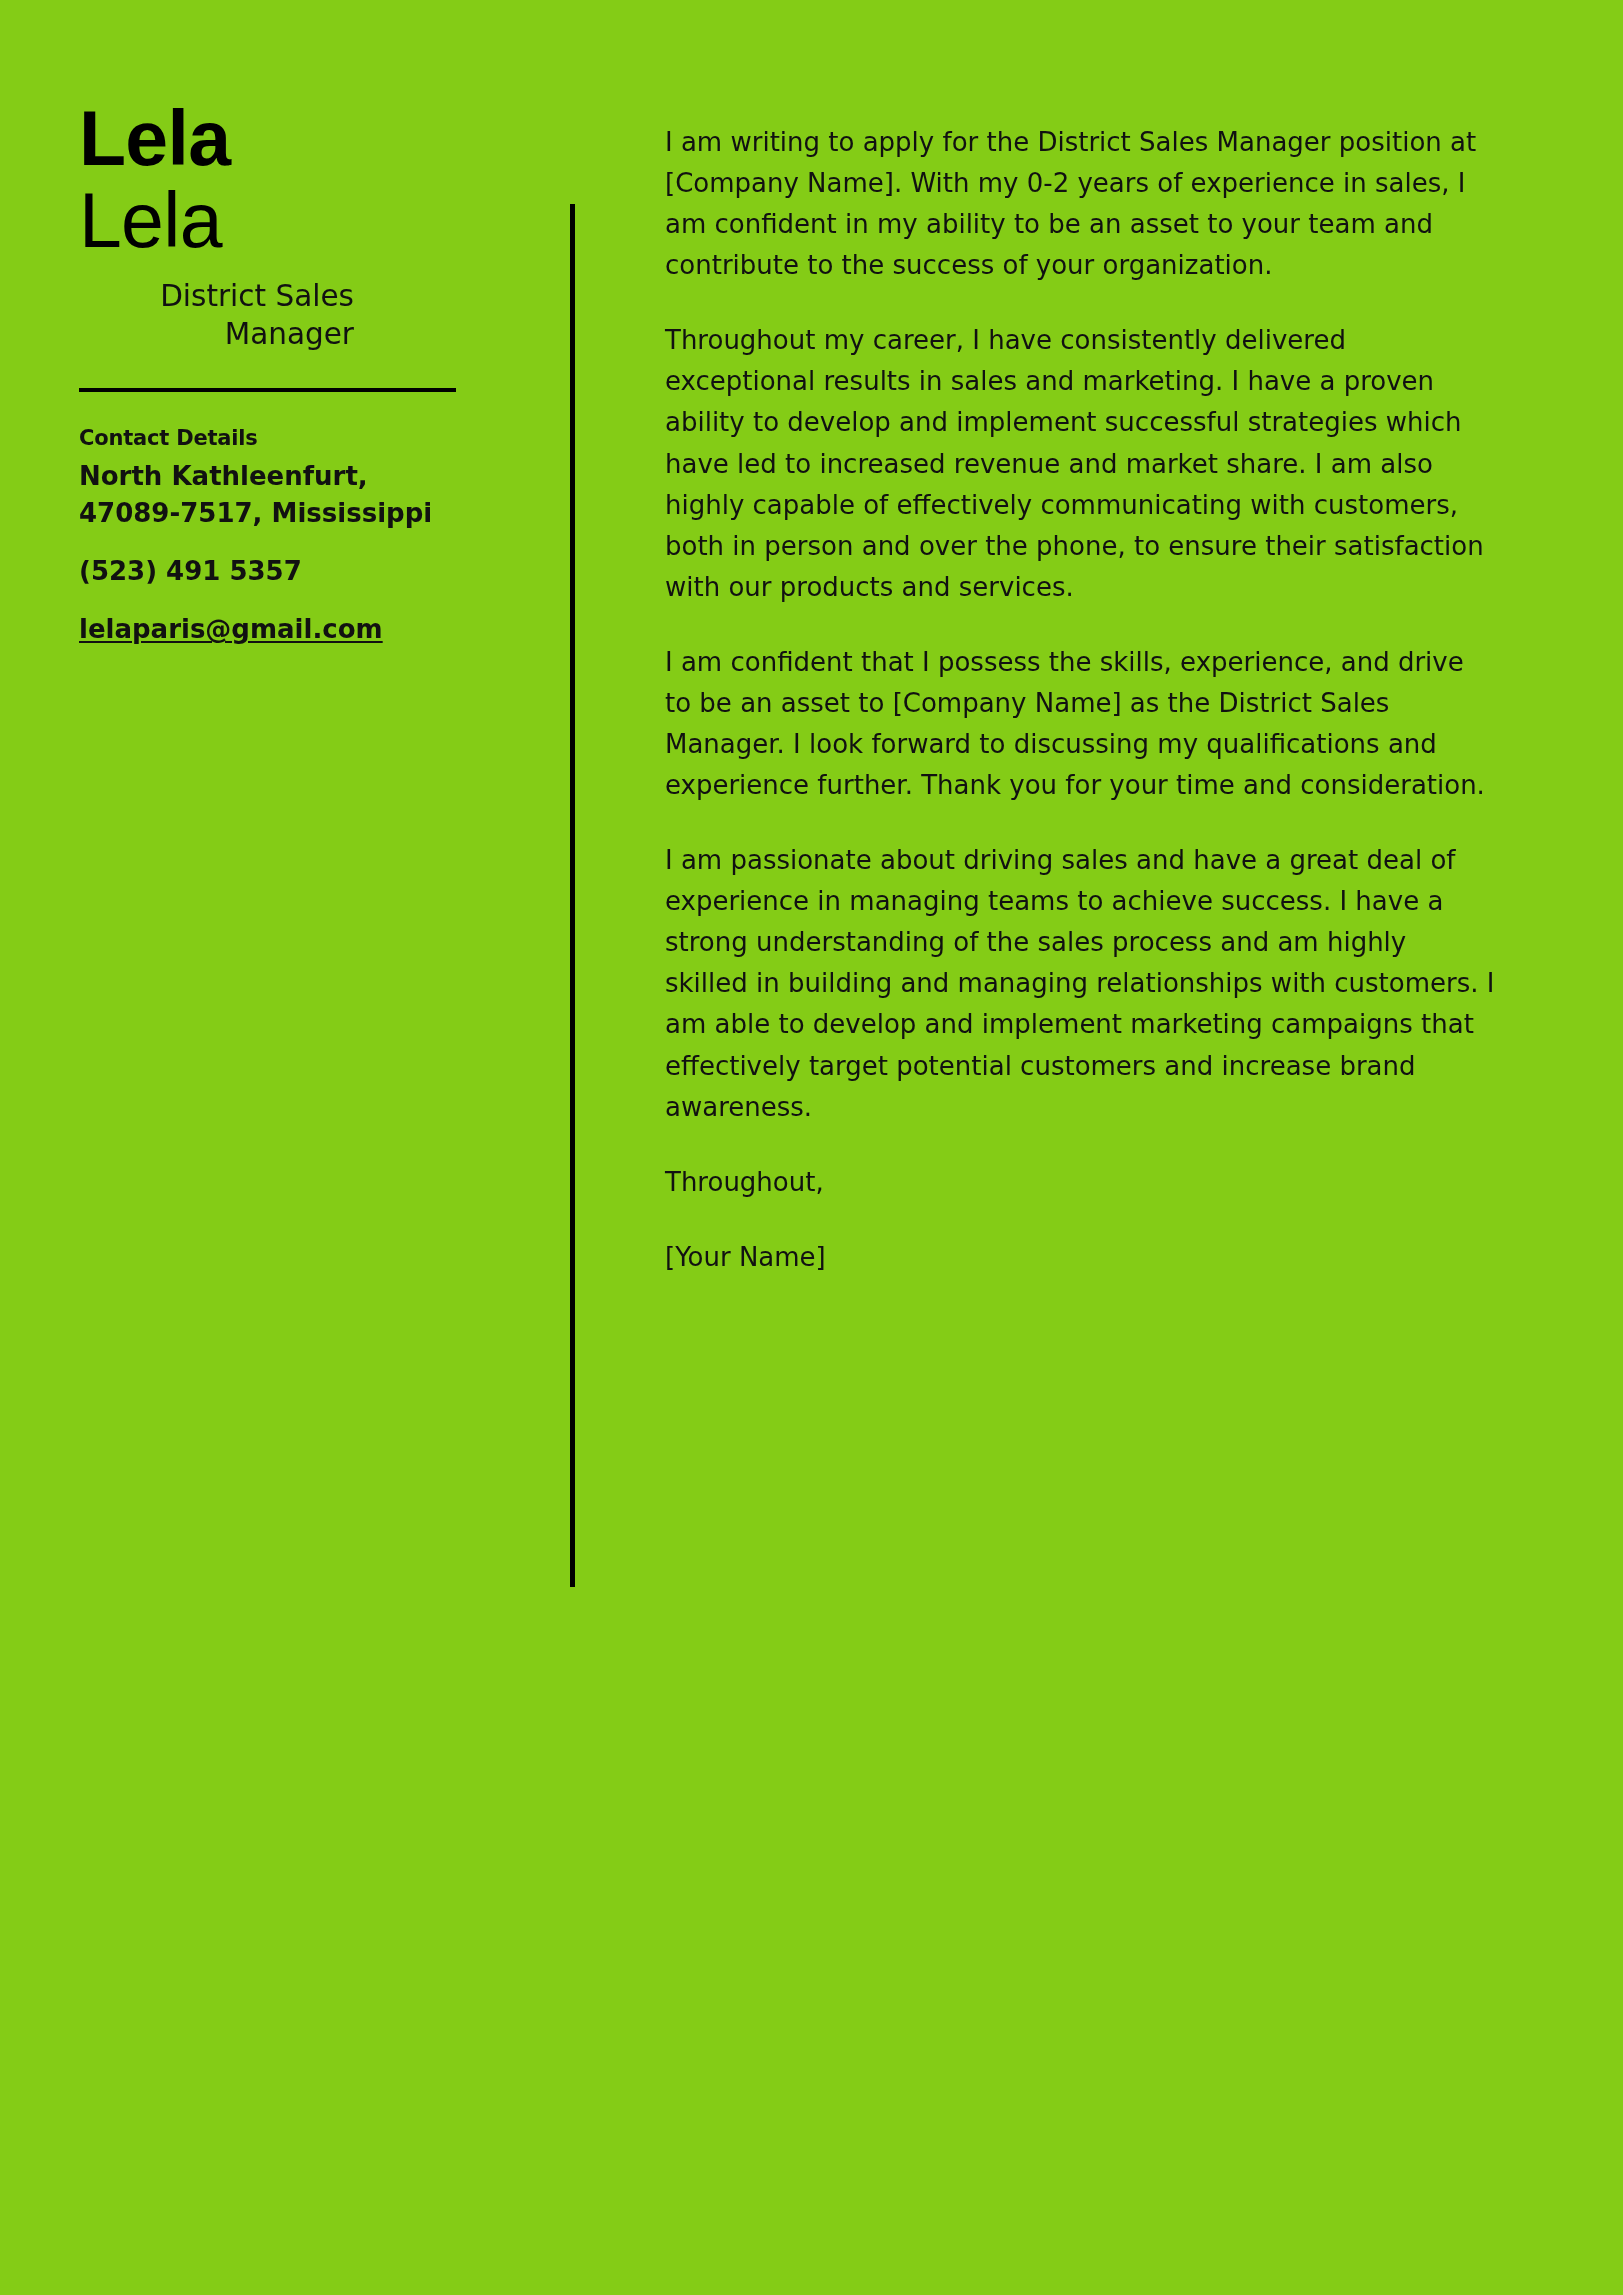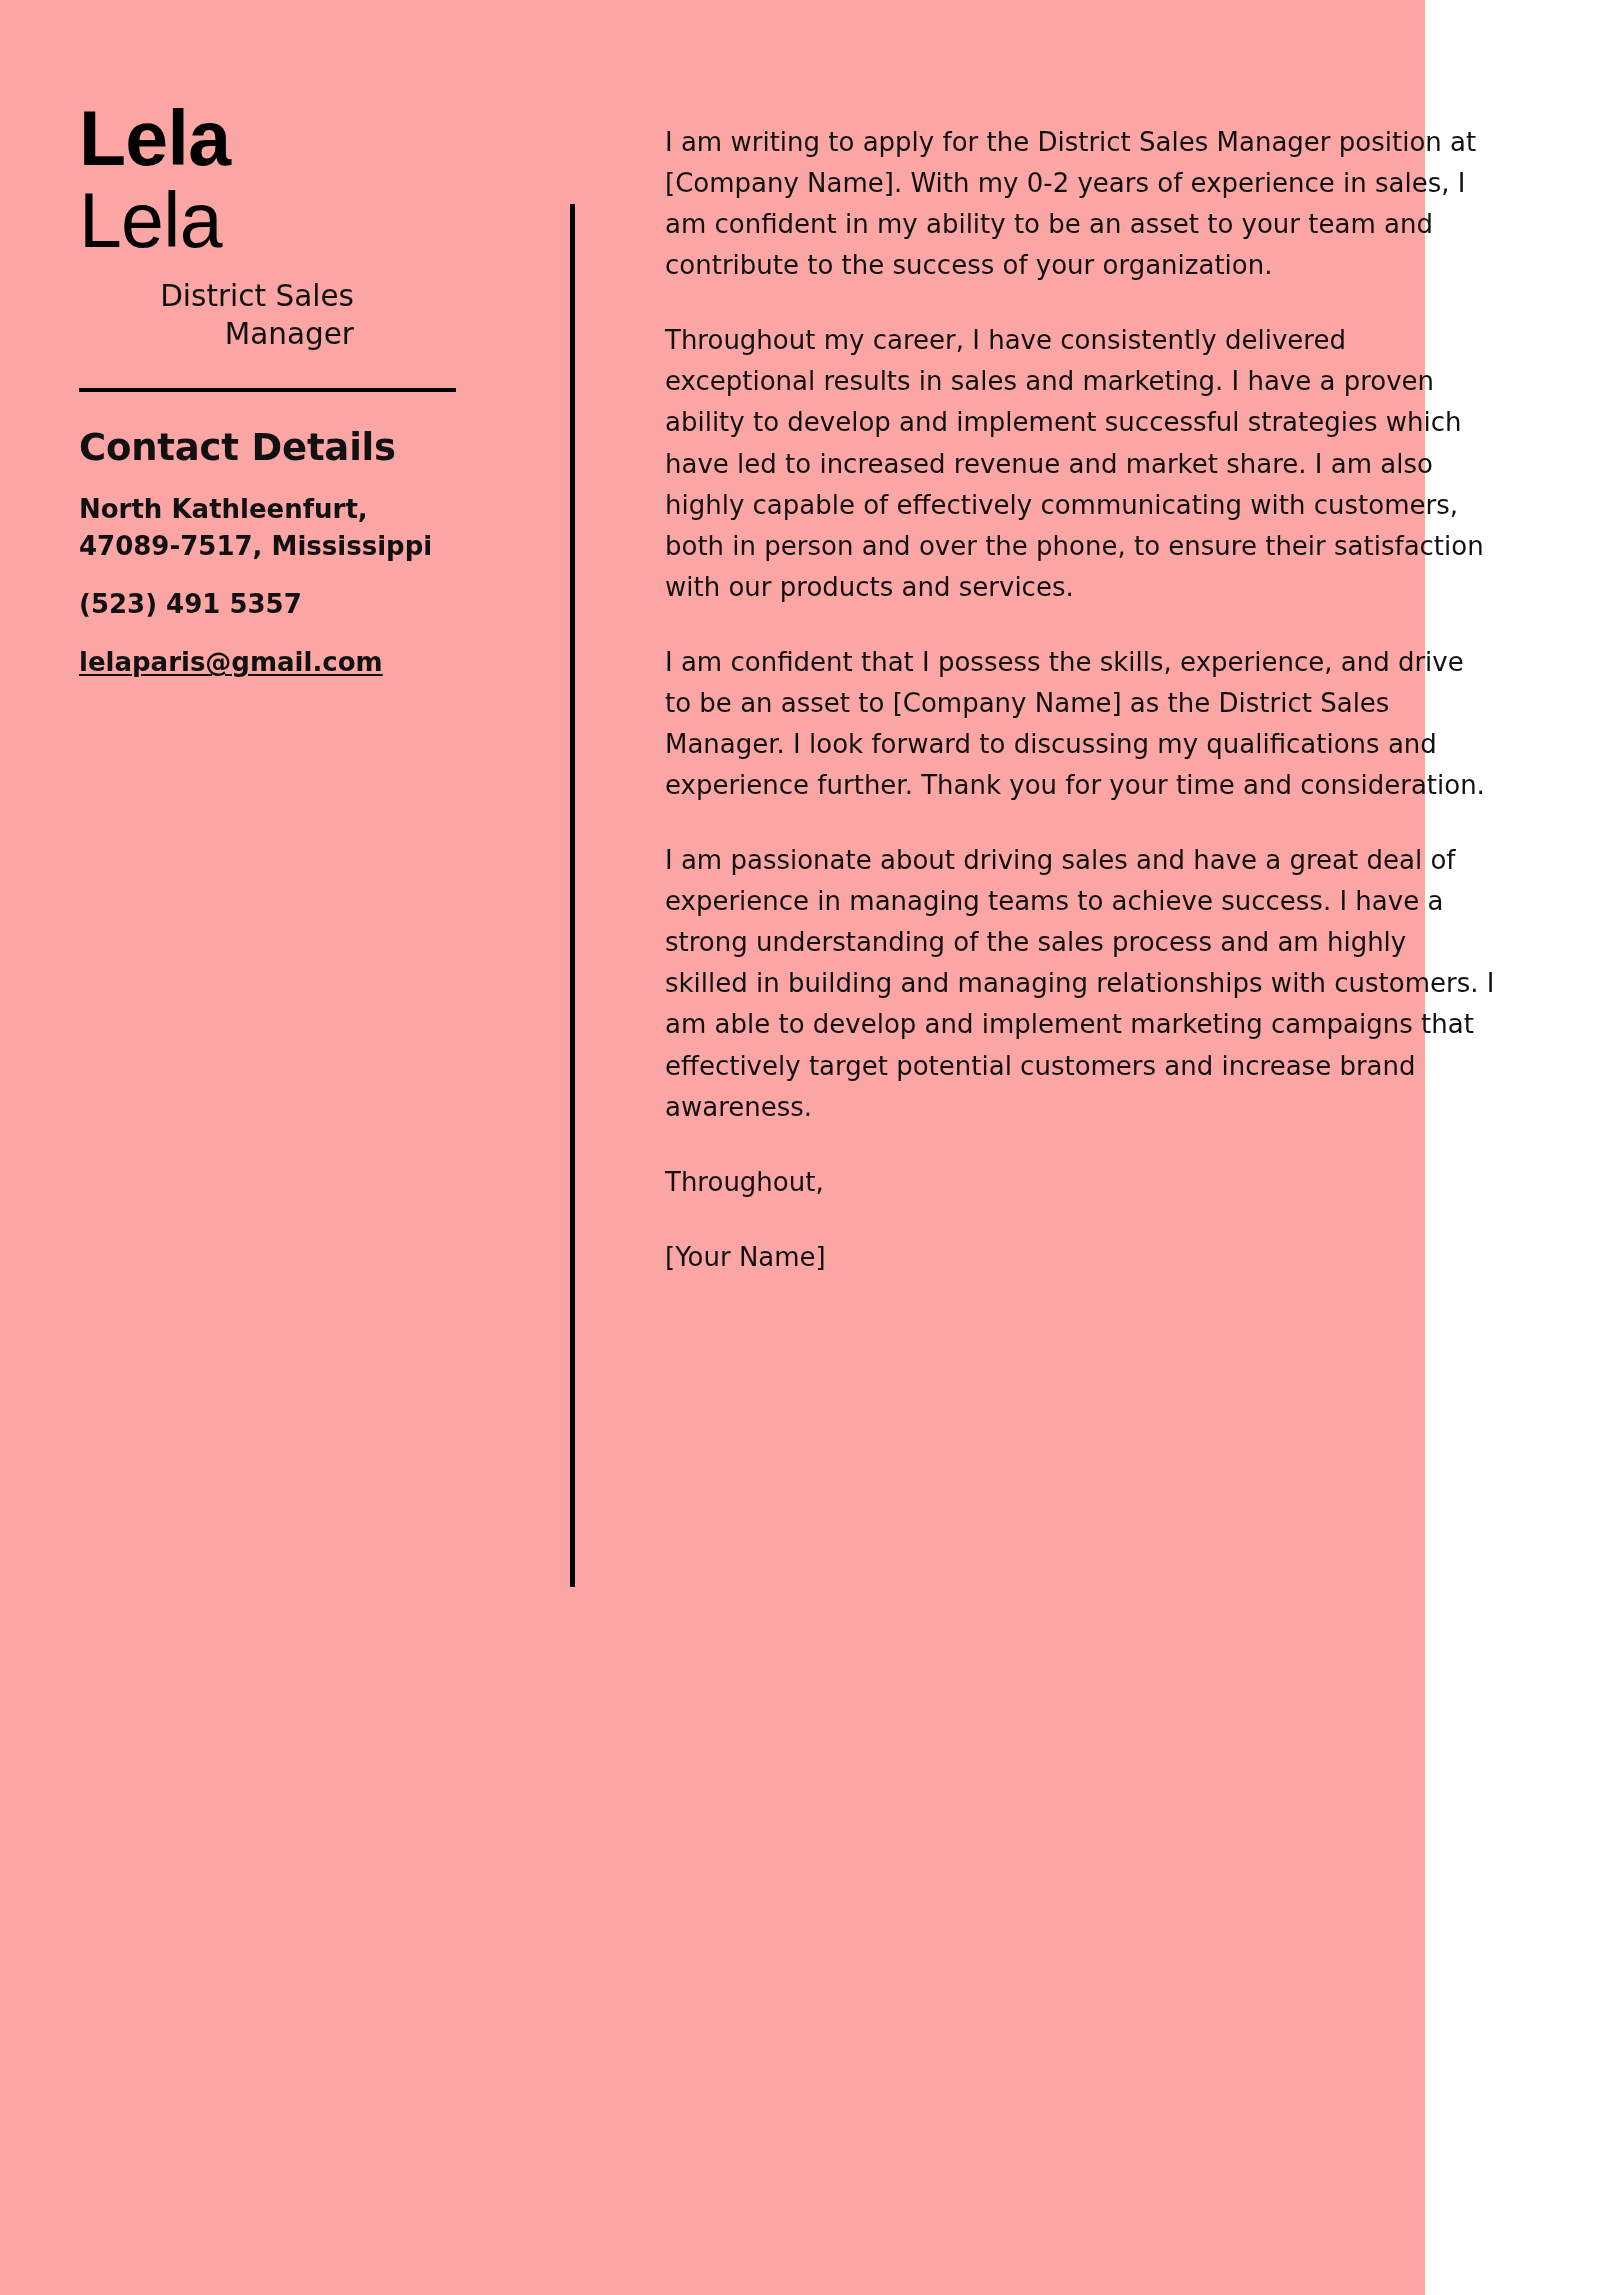--- a/index.html
+++ b/index.html
@@ -12,23 +12,23 @@
 
   body {
     font-family: "DejaVu Sans", sans-serif;
     color: #111111;
     position: relative;
     overflow: hidden;
   }
 
   .page {
     position: relative;
-    width: 1425px;
+    width: 1623px;
     height: 2295px;
-    background: #fca5a5;
+    background: #84cc16;
   }
 
   
   .sidebar {
     position: absolute;
     left: 79px;
     top: 98px;
     width: 393px;
   }
 
@@ -70,25 +70,25 @@
   .sidebar-rule {
     width: 377px;
     height: 4.6px;
     background: #000000;
     margin-top: 34px;
     margin-bottom: 34px;
   }
 
   .section-heading {
     font-family: "DejaVu Sans", sans-serif;
-    font-size: 37px;
+    font-size: 21px;
     font-weight: 600;
     color: #111111;
     letter-spacing: -0.2px;
-    margin-bottom: 22px;
+    margin-bottom: 8px;
   }
 
   .contact-list {
     list-style: none;
   }
 
   .contact-item {
     font-family: "DejaVu Sans", sans-serif;
     font-size: 26px;
     font-weight: 700;

